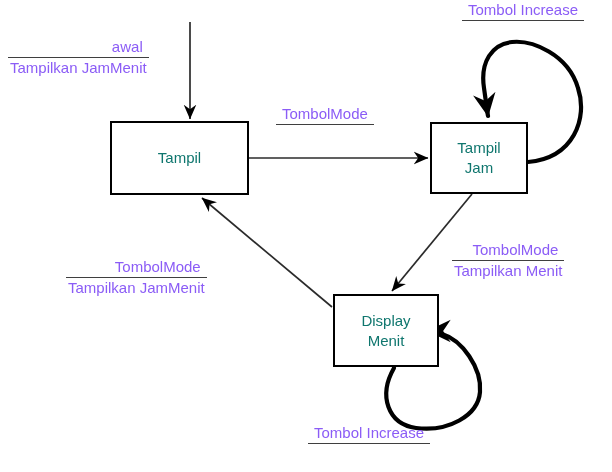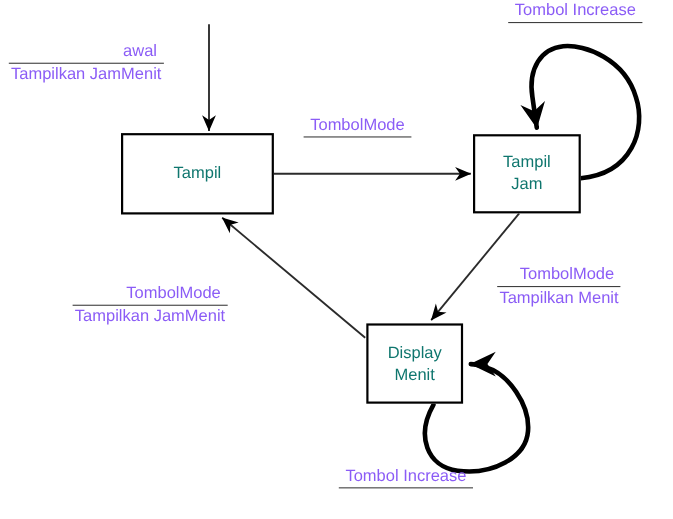--- a/index.html
+++ b/index.html
@@ -98,21 +98,21 @@
 
   <div class="state-box" style="left:110px; top:121px; width:139px; height:74px;">
     <span class="ln">Tampil</span>
   </div>
 
   <div class="state-box" style="left:430px; top:122px; width:98px; height:72px;">
     <span class="ln">Tampil</span>
     <span class="ln">Jam</span>
   </div>
 
-  <div class="state-box" style="left:333px; top:294px; width:88px; height:73px;">
+  <div class="state-box" style="left:333px; top:294px; width:106px; height:73px;">
     <span class="ln">Display</span>
     <span class="ln">Menit</span>
   </div>
 
   <div class="trans-label lbl-awal">
     <span class="top">awal</span>
     <span class="bot">Tampilkan JamMenit</span>
   </div>
 
   <div class="trans-label lbl-mode-jam">

